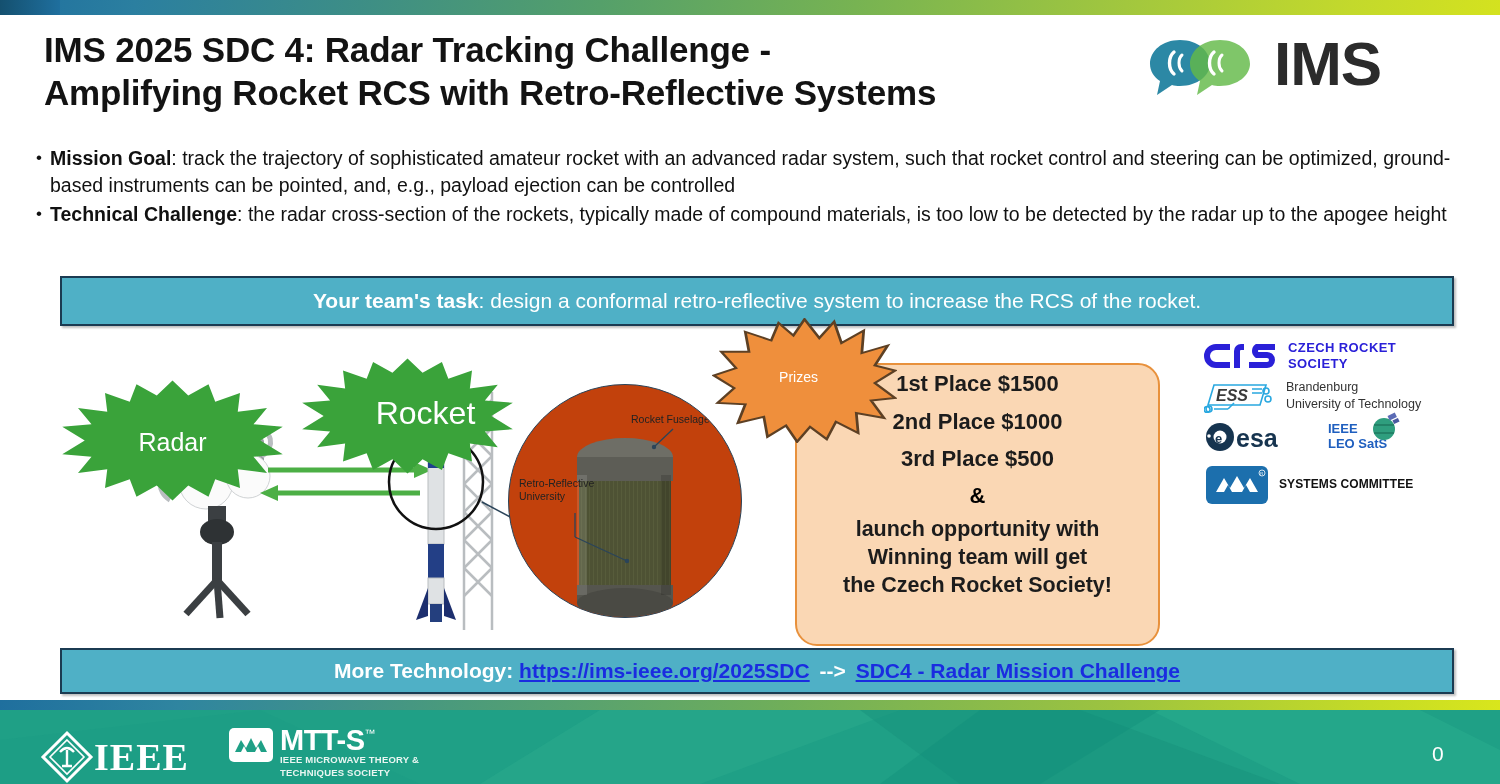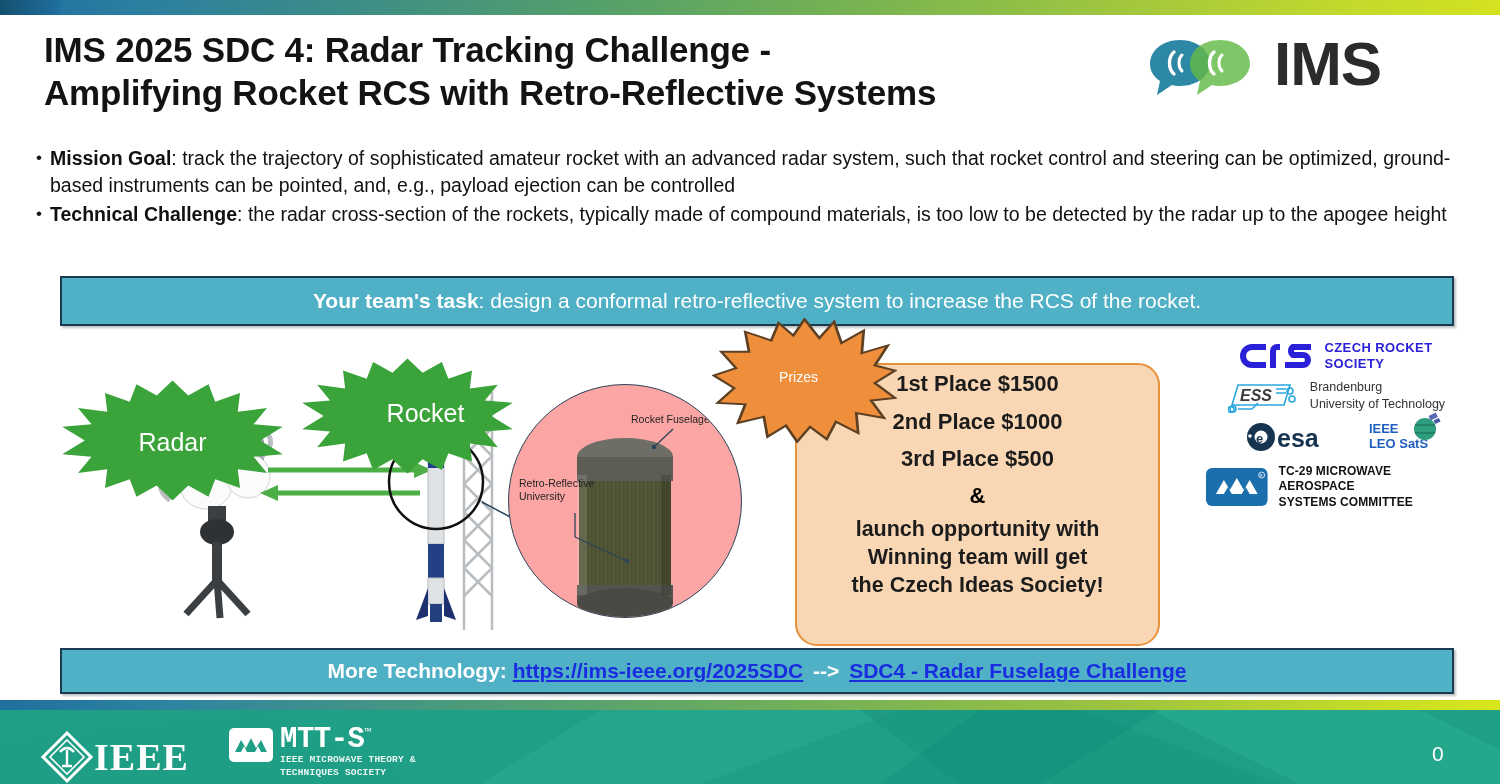--- a/index.html
+++ b/index.html
@@ -51,34 +51,34 @@
 
   
   .burst{position:absolute;display:flex;align-items:center;justify-content:center;}
   .burst span{position:relative;color:#ffffff;z-index:2;}
   .burst svg{position:absolute;left:0;top:0;}
   .burst-prizes{left:712px;top:318px;width:185px;height:125px;}
   .burst-prizes span{font-size:14px;top:-4px;left:-6px;}
   .burst-radar{left:60px;top:378px;width:225px;height:125px;}
   .burst-radar span{font-size:25px;top:2px;}
   .burst-rocket{left:300px;top:356px;width:215px;height:120px;}
-  .burst-rocket span{font-size:25px;top:-3px;left:18px;}
+  .burst-rocket span{font-size:32px;top:-3px;left:18px;}
 
   
   .diagram{position:absolute;left:60px;top:330px;width:720px;height:300px;}
   .arrowrow{position:absolute;left:0;top:0;width:720px;height:300px;}
 
   
-  .mag{position:absolute;left:508px;top:384px;width:232px;height:232px;border:1.5px solid #2a4459;border-radius:50%;background:#fca5a5;overflow:hidden;}
+  .mag{position:absolute;left:508px;top:384px;width:232px;height:232px;border:1.5px solid #2a4459;border-radius:50%;background:#c2410c;overflow:hidden;}
   .maglabel{position:absolute;font-size:10.5px;color:#222;line-height:1.25;}
 
   
   .sponsors{position:absolute;left:1204px;top:340px;width:265px;height:255px;}
   .sponsors .head{font-size:18.5px;color:#111;margin-bottom:8px;}
-  .sp-row{display:flex;align-items:center;margin-bottom:7px;justify-content:center;}
+  .sp-row{display:flex;align-items:center;margin-bottom:7px;}
   .sp-txt{font-size:13px;color:#2a20d8;font-weight:bold;line-height:1.22;letter-spacing:.4px;}
   .sp-txt2{font-size:12.5px;color:#333;line-height:1.3;}
   .sp-txt3{font-size:13px;color:#1f5fbf;font-weight:bold;line-height:1.15;}
   .sp-txt4{font-size:12px;color:#111;font-weight:bold;line-height:1.3;letter-spacing:.1px;}
 
   
   .footer{position:absolute;left:0;top:700px;width:1500px;height:84px;overflow:hidden;}
   .footer .strip{position:absolute;left:0;top:0;width:1500px;height:10px;
     background:linear-gradient(100deg,#1f6f9e 0%,#2f85a0 12%,#4a9a7c 30%,#6fae5a 52%,#9cc340 74%,#c6dc26 92%,#d9e61c 100%);}
   .footer .bg{position:absolute;left:0;top:10px;width:1500px;height:74px;background:#1fa086;}
@@ -235,21 +235,21 @@
   </div>
 
   <div class="prizes">
     <div class="line">1st Place $1500</div>
     <div class="line">2nd Place $1000</div>
     <div class="line">3rd Place $500</div>
     <div class="amp">&amp;</div>
     <div class="win">
       <div>launch opportunity with</div>
       <div>Winning team will get</div>
-      <div>the Czech Ideas Society!</div>
+      <div>the Czech Rocket Society!</div>
     </div>
   </div>
 
   <div class="burst burst-prizes">
     <svg width="185" height="125" viewBox="0 0 100 100" preserveAspectRatio="none">
       <polygon fill="#ef8f3c" stroke="#5d4024" stroke-width="1.5" points="50,1 58,16 66,3 70,20 82,10 81,28 95,22 88,38 99,42 88,52 99,64 86,66 93,80 78,76 79,92 67,83 62,97 53,87 46,99 40,86 30,95 28,79 14,84 18,69 3,68 12,56 1,46 13,40 5,27 20,27 18,11 32,18 36,4 44,14"></polygon>
     </svg>
     <span>Prizes</span>
   </div>
 
@@ -311,32 +311,31 @@
     </div>
 
     <div class="sp-row" style="margin-top:10px;">
       <svg width="66" height="42" viewBox="0 0 66 42">
         <rect x="2" y="2" width="62" height="38" rx="6" fill="#1c6fad"></rect>
         <path d="M12 28 L20 14 L26 24 L33 12 L40 24 L46 14 L54 28 L46 28 L42 21 L38 28 L28 28 L24 21 L20 28 Z" fill="#ffffff"></path>
         <circle cx="58" cy="9" r="3" fill="none" stroke="#ffffff" stroke-width="0.8"></circle>
         <text x="56.2" y="11.4" font-family="Liberation Sans, sans-serif" font-size="4" fill="#ffffff">R</text>
       </svg>
       <div class="sp-txt4" style="margin-left:9px;">
-        <div>TC-29 MICROWAVE AEROSPACE</div>
         <div>SYSTEMS COMMITTEE</div>
       </div>
     </div>
   </div>
 
   <div class="banner banner-info">
     <div class="t">
       <span>More Technology:</span>
       <a href="#">https://ims-ieee.org/2025SDC</a>
       <span class="arrow">--&gt;</span>
-      <a href="#">SDC4 - Radar Fuselage Challenge</a>
+      <a href="#">SDC4 - Radar Mission Challenge</a>
     </div>
   </div>
 
   <div class="footer">
     <div class="strip"></div>
     <div class="bg">
       <svg width="1500" height="74" viewBox="0 0 1500 74" style="position:absolute;left:0;top:0;">
         <polygon points="600,0 900,0 700,74 480,74" fill="#2aaa8c" opacity="0.55"></polygon>
         <polygon points="860,0 1080,0 1280,74 960,74" fill="#17917c" opacity="0.5"></polygon>
         <polygon points="1150,0 1420,0 1500,40 1500,74 1300,74" fill="#2ab091" opacity="0.45"></polygon>
@@ -350,21 +349,21 @@
         <polygon points="27,10 44,27 27,44 10,27" fill="none" stroke="#ffffff" stroke-width="1.6"></polygon>
         <path d="M20 22 q7 -8 14 0 M27 20 v16 M22 36 h10" stroke="#ffffff" stroke-width="2.4" fill="none"></path>
       </svg>
       <span class="wordmark">IEEE</span>
     </div>
     <div class="mtts" style="position:absolute;left:228px;top:26px;display:flex;align-items:flex-start;">
       <svg width="46" height="40" viewBox="0 0 46 40">
         <rect x="1" y="2" width="44" height="34" rx="5" fill="#ffffff"></rect>
         <path d="M7 26 L13 14 L18 22 L23 12 L28 22 L33 14 L39 26 L33 26 L30 20 L27 26 L19 26 L16 20 L13 26 Z" fill="#1fa086"></path>
       </svg>
-      <div style="margin-left:6px;font-family:Liberation Mono, monospace;">
+      <div style="margin-left:6px;">
         <div style="display:flex;align-items:flex-start;">
           <span style="font-size:29px;font-weight:bold;color:#fff;letter-spacing:-0.5px;line-height:28px;">MTT-S</span>
           <span style="font-size:11px;color:#fff;margin-top:1px;">™</span>
         </div>
         <div style="font-size:9.5px;color:#eaf6f2;font-weight:bold;line-height:1.35;letter-spacing:.2px;">
           <div>IEEE MICROWAVE THEORY &amp;</div>
           <div>TECHNIQUES SOCIETY</div>
         </div>
       </div>
     </div>

